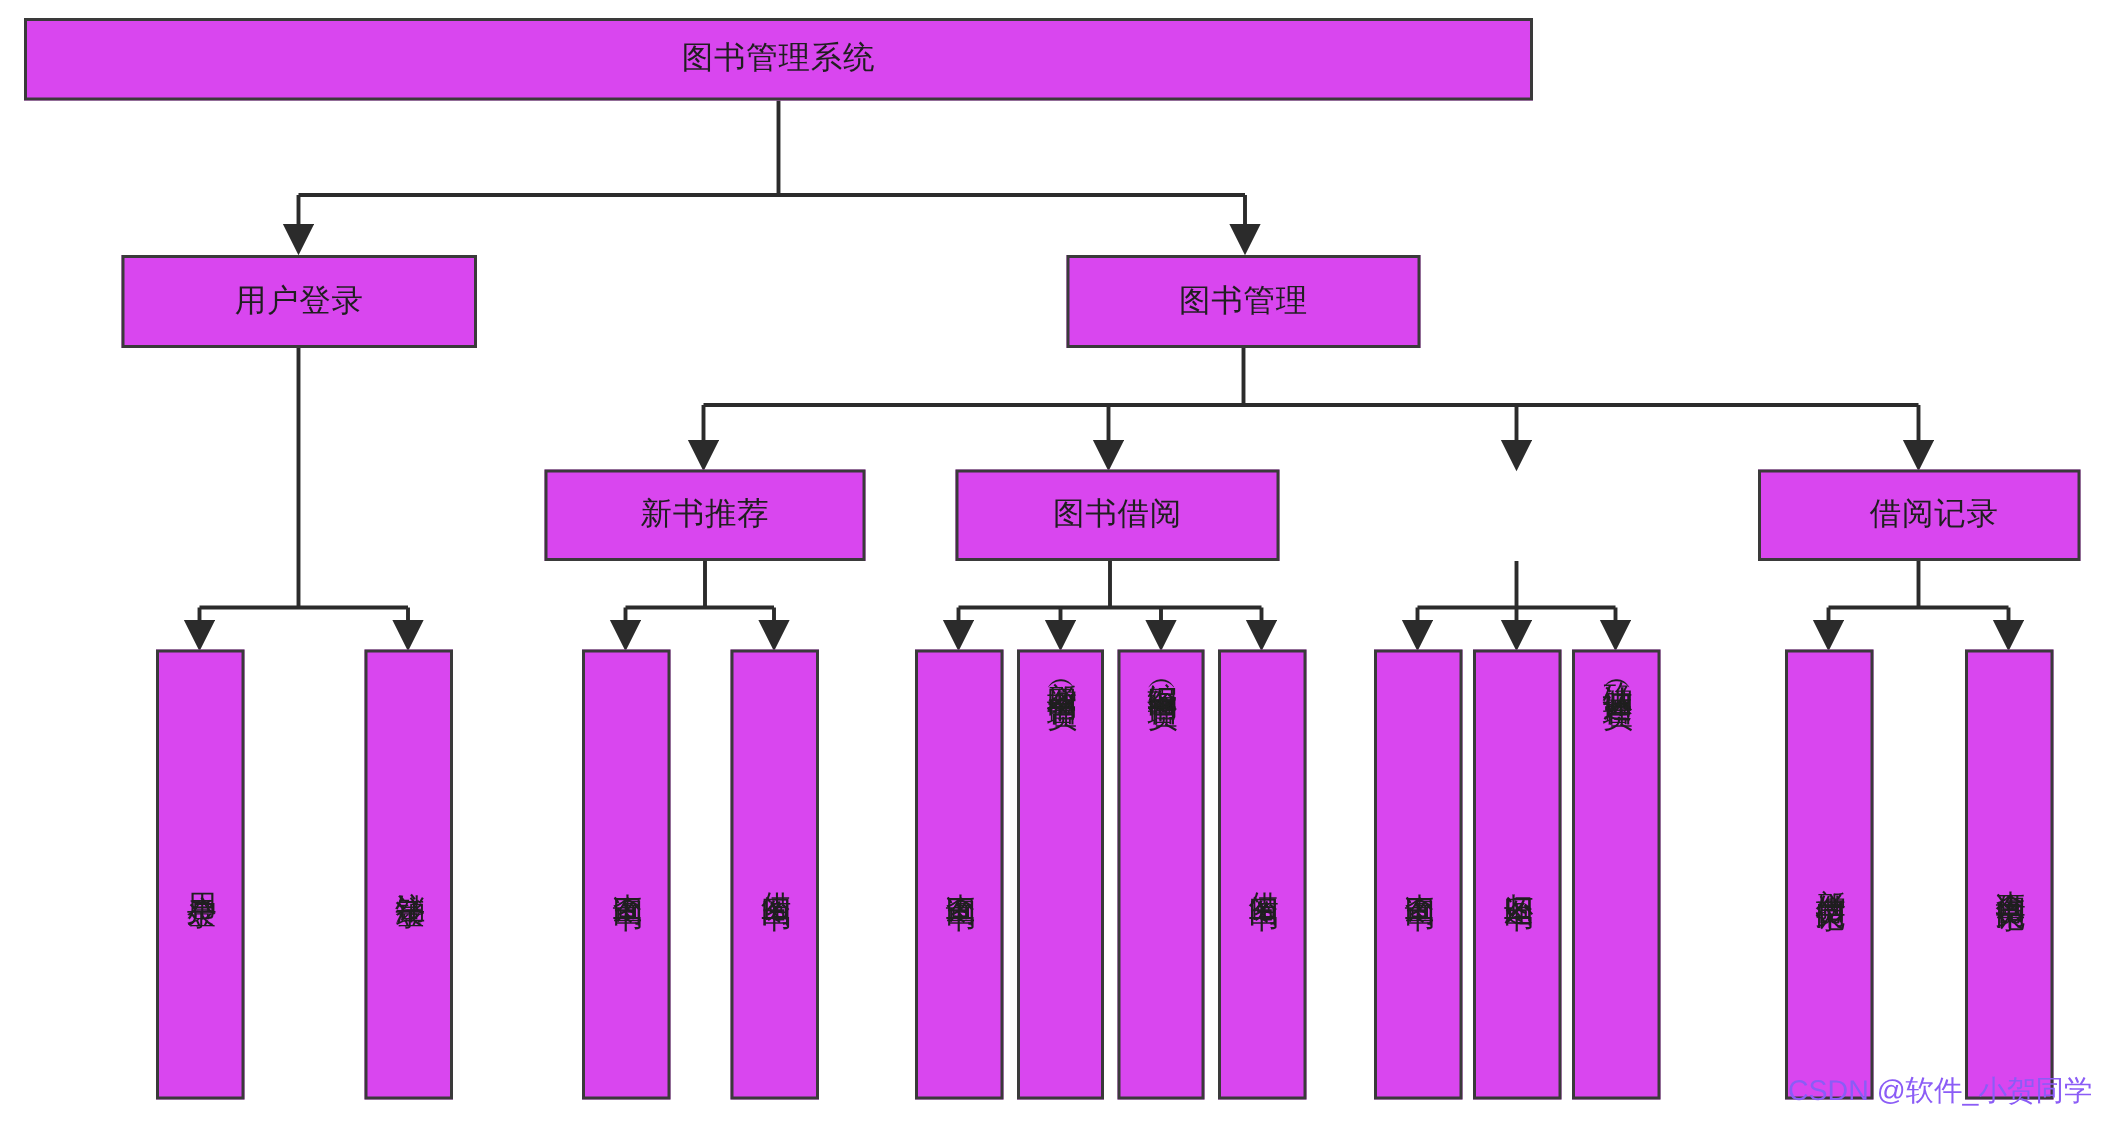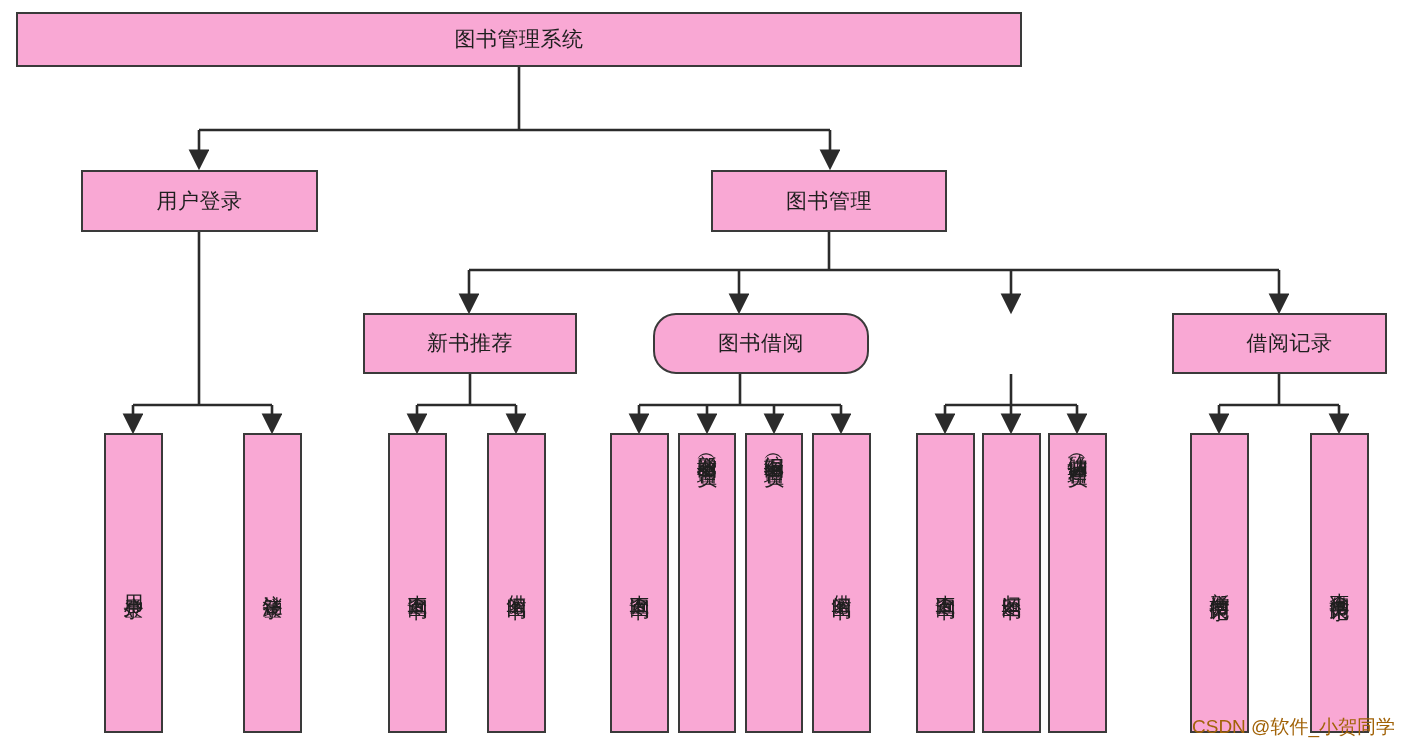--- a/index.html
+++ b/index.html
@@ -23,21 +23,21 @@
     position: absolute;
     left: 0;
     top: 0;
     width: 1405px;
     height: 747px;
     pointer-events: none;
   }
   .node {
     position: absolute;
     box-sizing: border-box;
-    background: #f9a8d4;
+    background: #d946ef;
     border: 2px solid #3a3a3a;
     display: flex;
     align-items: center;
     justify-content: center;
     z-index: 2;
   }
   .node-label {
     font-size: 21px;
     line-height: 1.15;
     color: #1f1f1f;
@@ -59,21 +59,21 @@
     justify-content: center;
     padding-top: 4px;
   }
   .node.leaf.centered {
     align-items: center;
     padding-top: 0;
   }
   .watermark {
     position: absolute;
     font-size: 19px;
-    color: #a16207;
+    color: #8b5cf6;
     white-space: nowrap;
     z-index: 5;
     font-family: "Liberation Sans", "DejaVu Sans", sans-serif;
   }
 </style>
 </head>
 <body>
 
 <div id="canvas">
 
@@ -134,21 +134,21 @@
   <div class="node" id="l2-0" style="left: 81px; top: 170px; width: 237px; height: 62px;">
     <span class="node-label">用户登录</span>
   </div>
   <div class="node" id="l3-0" style="left: 363px; top: 313px; width: 214px; height: 61px;">
     <span class="node-label">新书推荐</span>
   </div>
 
   <div class="node" id="l2-1" style="left: 711px; top: 170px; width: 236px; height: 62px;">
     <span class="node-label">图书管理</span>
   </div>
-  <div class="node" id="l3-1" style="left: 653px; top: 313px; width: 216px; height: 61px; border-radius: 23px;">
+  <div class="node" id="l3-1" style="left: 637px; top: 313px; width: 216px; height: 61px;">
     <span class="node-label">图书借阅</span>
   </div>
   <div class="node" id="l3-3" style="left: 1172px; top: 313px; width: 215px; height: 61px; padding-left: 20px;">
     <span class="node-label">借阅记录</span>
   </div>
 
   <div class="node leaf centered" id="leaf-0" style="left: 104px; top: 433px; width: 59px; height: 300px;">
     <span class="node-label">用户登录</span>
   </div>
   <div class="node leaf centered" id="leaf-1" style="left: 243px; top: 433px; width: 59px; height: 300px;">

